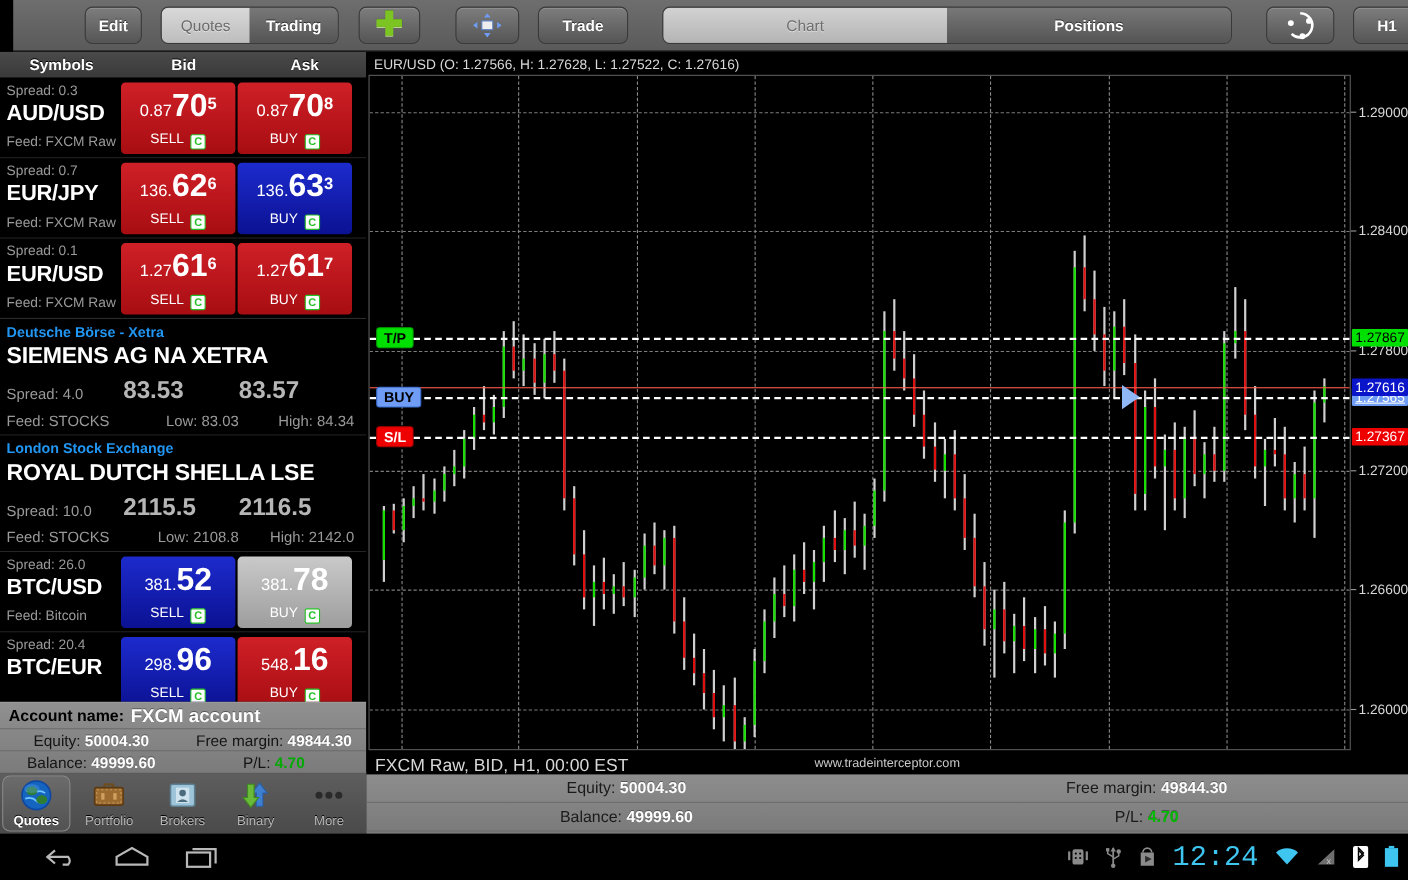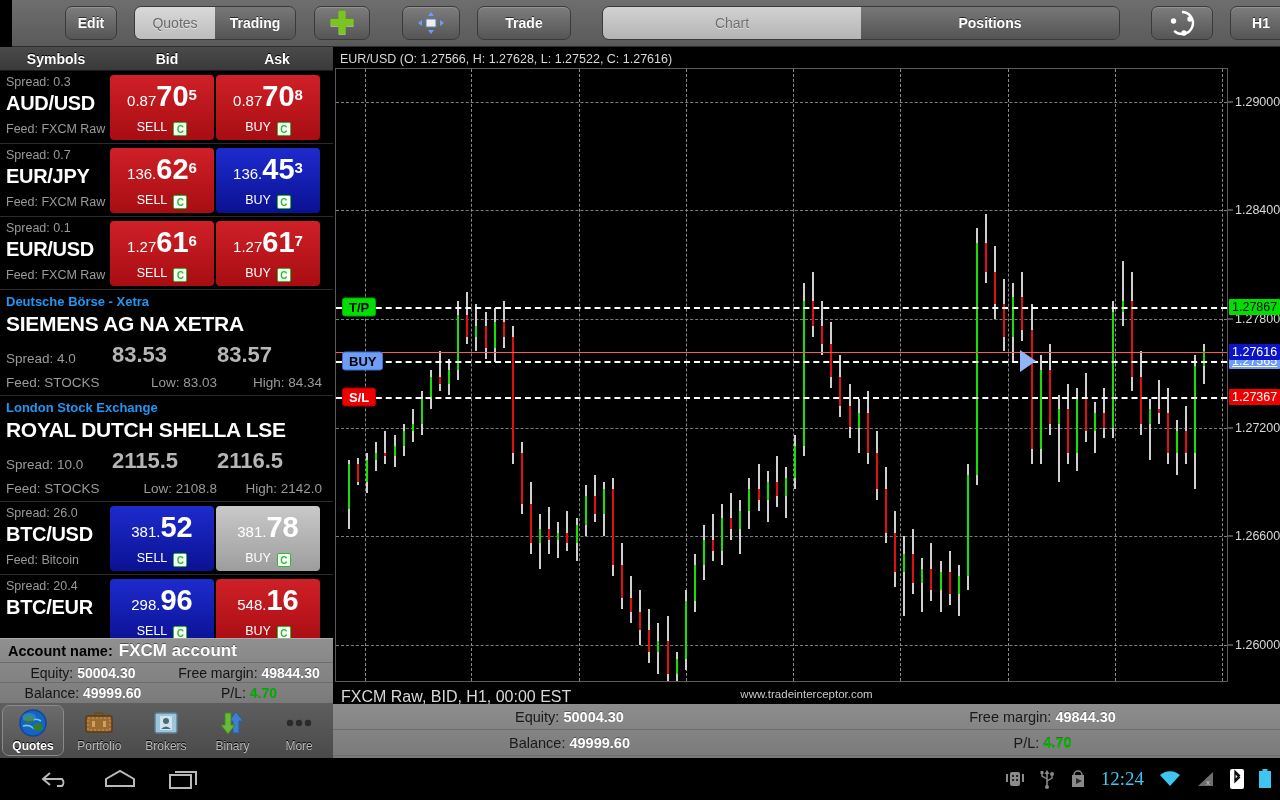--- a/index.html
+++ b/index.html
@@ -34,21 +34,21 @@
     font-size:14px; width:80px; height:100%;
   }
   .seg .on { background:linear-gradient(#d9d9d9,#bdbdbd); color:#6b6b6b;
              text-shadow:0 1px 0 rgba(255,255,255,.5); }
   .seg .off { background:linear-gradient(#787878,#545454); color:#fff;
               font-weight:bold; text-shadow:0 -1px 0 rgba(0,0,0,.6); }
   #plus-btn { margin-left:18px; width:56px; }
   .plus-glyph { font-size:30px; color:#7cc421; line-height:1;
                 text-shadow:0 0 1px #3d6b00, 0 1px 0 #dfffb0; font-weight:bold;}
   #crosshair-btn { margin-left:32px; width:58px; }
-  #trade-btn { margin-left:17px; width:94px; }
+  #trade-btn { margin-left:17px; width:82px; }
   .bigseg { margin-left:31px; height:34px; display:flex;
             border:1px solid #3a3a3a; border-radius:7px; overflow:hidden; }
   .bigseg > div { display:flex; align-items:center; justify-content:center;
                   font-size:14px; width:258px; height:100%; }
   .bigseg .on { background:linear-gradient(#d2d2d2,#b4b4b4); color:#6f6f6f;
                 text-shadow:0 1px 0 rgba(255,255,255,.5); }
   .bigseg .off { background:linear-gradient(#787878,#545454); color:#fff;
                  font-weight:bold; text-shadow:0 -1px 0 rgba(0,0,0,.6); }
   #refresh-btn { margin-left:31px; width:62px; }
   #tf-btn { margin-left:17px; width:62px; }
@@ -169,22 +169,22 @@
   .sb-cell { width:473px; text-align:center; white-space:nowrap; }
   .sb-cell .k { color:#1a1a1a; }
   .sb-cell .v { color:#fff; font-weight:bold; text-shadow:0 -1px 0 rgba(0,0,0,.35); }
   .sb-cell .v.pos { color:#0b0; }
 
   
   .navbar { position:absolute; left:0; top:758px; width:1280px; height:42px;
             background:#000; }
   .sys-right { position:absolute; right:8px; top:0; height:42px;
                display:flex; align-items:center; gap:14px; }
-  .clock { font-size:19px; color:#3ec6f0; font-weight:300;
-           font-family:Liberation Serif, serif; letter-spacing:0px; }
+  .clock { font-size:26px; color:#3ec6f0; font-weight:300;
+           font-family:Liberation Mono, monospace; letter-spacing:0px; }
 
   
   .hline { position:absolute; left:0; width:100%; height:0;
            border-top:2px dashed #ffffff; }
   .hline-solid { position:absolute; left:0; width:100%; height:0;
                  border-top:1px solid #ff5a4d; }
   .vline { position:absolute; top:0; height:100%; width:0;
            border-left:1px dashed #8a8a8a; }
   .ghline { position:absolute; left:0; width:100%; height:0;
             border-top:1px dashed #7d7d7d; }
@@ -283,21 +283,21 @@
       <div class="quote q-red">
         <div class="q-price">
           <span class="q-int">136.</span><span class="q-big">62</span><span class="q-sup">6</span>
         </div>
         <div class="q-side">
           <span>SELL</span><span class="c-badge">C</span>
         </div>
       </div>
       <div class="quote q-blue">
         <div class="q-price">
-          <span class="q-int">136.</span><span class="q-big">45</span><span class="q-sup">3</span>
+          <span class="q-int">136.</span><span class="q-big">63</span><span class="q-sup">3</span>
         </div>
         <div class="q-side">
           <span>BUY</span><span class="c-badge">C</span>
         </div>
       </div>
         </div>
         <div class="row fx-row">
       <div class="fx-left">
         <div class="spread">Spread: 0.1</div>
         <div class="pair">EUR/USD</div>

